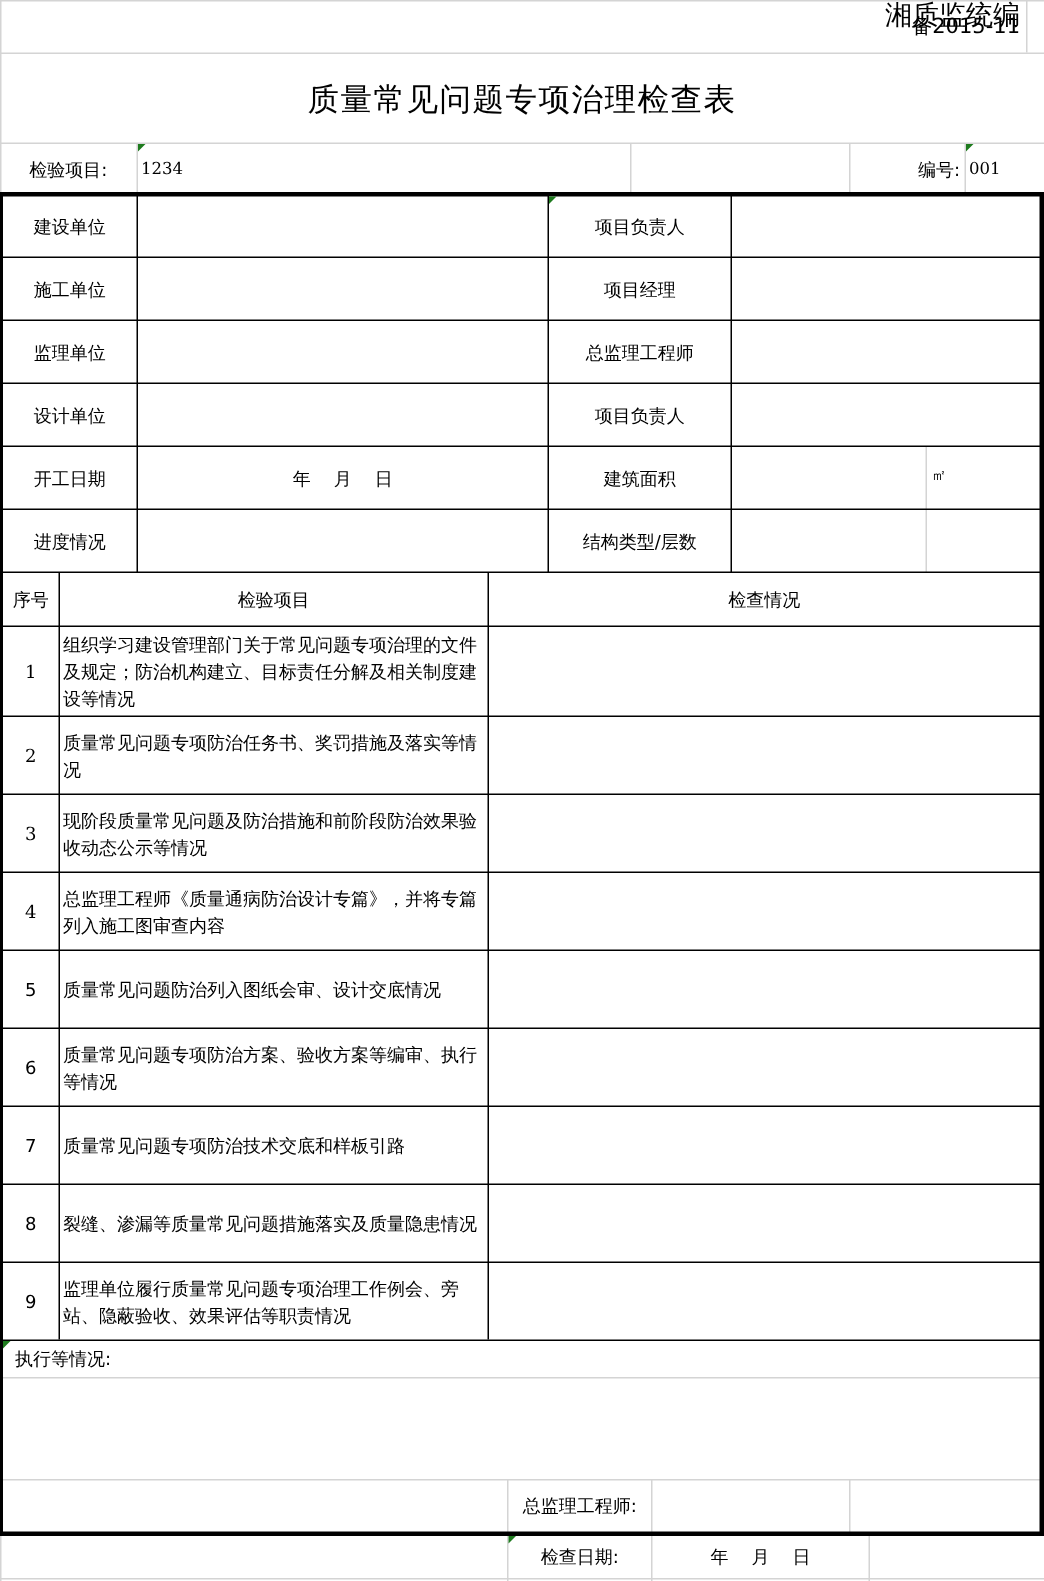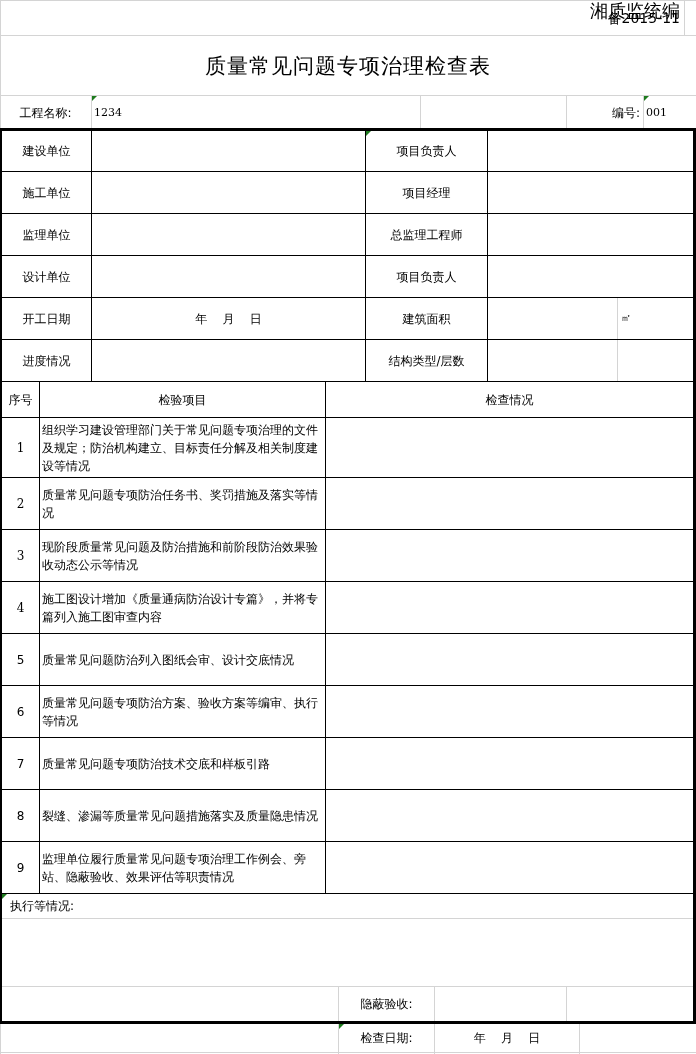--- a/index.html
+++ b/index.html
@@ -70,21 +70,21 @@
 <div class="tri" style="left:644px;top:96px;"></div>
 <div class="tri" style="left:366px;top:131px;"></div>
 <div class="tri" style="left:2px;top:894px;"></div>
 <div class="tri" style="left:339px;top:1024px;"></div>
 
 <div class="txt" style="right:16px;top:2px;font-size:18px;line-height:17px;">湘质监统编</div>
 <div class="txt" style="right:16px;top:10px;font-size:14px;line-height:17px;">备2015-11</div>
 
 <div class="abs ctr title" style="left:0;top:36px;width:696px;height:59px;">质量常见问题专项治理检查表</div>
 
-<div class="abs ctr txt" style="left:0;top:96px;width:91px;height:33px;">工程名称:</div>
+<div class="abs ctr txt" style="left:0;top:96px;width:91px;height:33px;">检验项目:</div>
 <div class="abs lft txt" style="left:94px;top:96px;width:326px;height:33px;font-family:'DejaVu Serif',serif;font-size:11px;">1234</div>
 <div class="abs lft txt" style="left:421px;top:96px;width:145px;height:33px;"></div>
 <div class="abs txt" style="left:566px;top:96px;width:74px;height:33px;display:flex;align-items:center;justify-content:flex-end;">编号:</div>
 <div class="abs lft txt" style="left:646px;top:96px;width:48px;height:33px;font-family:'DejaVu Serif',serif;font-size:11px;">001</div>
 
 <div class="abs ctr txt" style="left:2px;top:131px;width:89px;height:40px;">建设单位</div>
 <div class="abs ctr txt" style="left:92px;top:131px;width:273px;height:40px;"></div>
 <div class="abs ctr txt" style="left:366px;top:131px;width:121px;height:40px;">项目负责人</div>
 <div class="abs ctr txt" style="left:488px;top:131px;width:205px;height:40px;"></div>
 
@@ -125,21 +125,21 @@
 
 <div class="abs ctr txt" style="left:2px;top:478px;width:37px;height:51px;font-family:'DejaVu Serif',serif;">2</div>
 <div class="abs lft wrap" style="left:42px;top:478px;width:281px;height:51px;">质量常见问题专项防治任务书、奖罚措施及落实等情况</div>
 <div class="abs" style="left:326px;top:478px;width:367px;height:51px;"></div>
 
 <div class="abs ctr txt" style="left:2px;top:530px;width:37px;height:51px;font-family:'DejaVu Serif',serif;">3</div>
 <div class="abs lft wrap" style="left:42px;top:530px;width:281px;height:51px;">现阶段质量常见问题及防治措施和前阶段防治效果验收动态公示等情况</div>
 <div class="abs" style="left:326px;top:530px;width:367px;height:51px;"></div>
 
 <div class="abs ctr txt" style="left:2px;top:582px;width:37px;height:51px;font-family:'DejaVu Serif',serif;">4</div>
-<div class="abs lft wrap" style="left:42px;top:582px;width:281px;height:51px;">施工图设计增加《质量通病防治设计专篇》，并将专篇列入施工图审查内容</div>
+<div class="abs lft wrap" style="left:42px;top:582px;width:281px;height:51px;">总监理工程师《质量通病防治设计专篇》，并将专篇列入施工图审查内容</div>
 <div class="abs" style="left:326px;top:582px;width:367px;height:51px;"></div>
 
 <div class="abs ctr txt" style="left:2px;top:634px;width:37px;height:51px;">5</div>
 <div class="abs lft wrap" style="left:42px;top:634px;width:281px;height:51px;">质量常见问题防治列入图纸会审、设计交底情况</div>
 <div class="abs" style="left:326px;top:634px;width:367px;height:51px;"></div>
 
 <div class="abs ctr txt" style="left:2px;top:686px;width:37px;height:51px;">6</div>
 <div class="abs lft wrap" style="left:42px;top:686px;width:281px;height:51px;">质量常见问题专项防治方案、验收方案等编审、执行等情况</div>
 <div class="abs" style="left:326px;top:686px;width:367px;height:51px;"></div>
 
@@ -150,16 +150,16 @@
 <div class="abs ctr txt" style="left:2px;top:790px;width:37px;height:51px;">8</div>
 <div class="abs lft wrap" style="left:42px;top:790px;width:281px;height:51px;">裂缝、渗漏等质量常见问题措施落实及质量隐患情况</div>
 <div class="abs" style="left:326px;top:790px;width:367px;height:51px;"></div>
 
 <div class="abs ctr txt" style="left:2px;top:842px;width:37px;height:51px;">9</div>
 <div class="abs lft wrap" style="left:42px;top:842px;width:281px;height:51px;">监理单位履行质量常见问题专项治理工作例会、旁站、隐蔽验收、效果评估等职责情况</div>
 <div class="abs" style="left:326px;top:842px;width:367px;height:51px;"></div>
 
 <div class="abs lft txt" style="left:10px;top:894px;width:300px;height:24px;">执行等情况:</div>
 <div class="abs" style="left:2px;top:919px;width:691px;height:67px;"></div>
-<div class="abs ctr txt" style="left:339px;top:987px;width:95px;height:34px;">隐蔽验收:</div>
+<div class="abs ctr txt" style="left:339px;top:987px;width:95px;height:34px;">总监理工程师:</div>
 <div class="abs" style="left:435px;top:987px;width:131px;height:34px;"></div>
 <div class="abs ctr txt" style="left:339px;top:1024px;width:95px;height:28px;">检查日期:</div>
 <div class="abs ctr txt" style="left:435px;top:1024px;width:144px;height:28px;white-space:pre;">年    月    日</div>
 
 </body></html>

